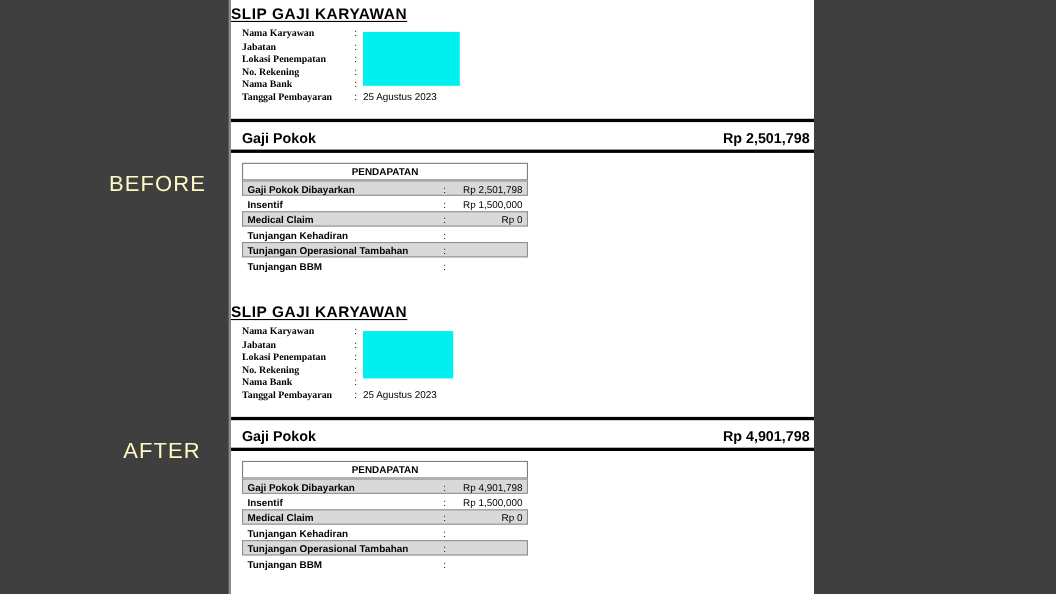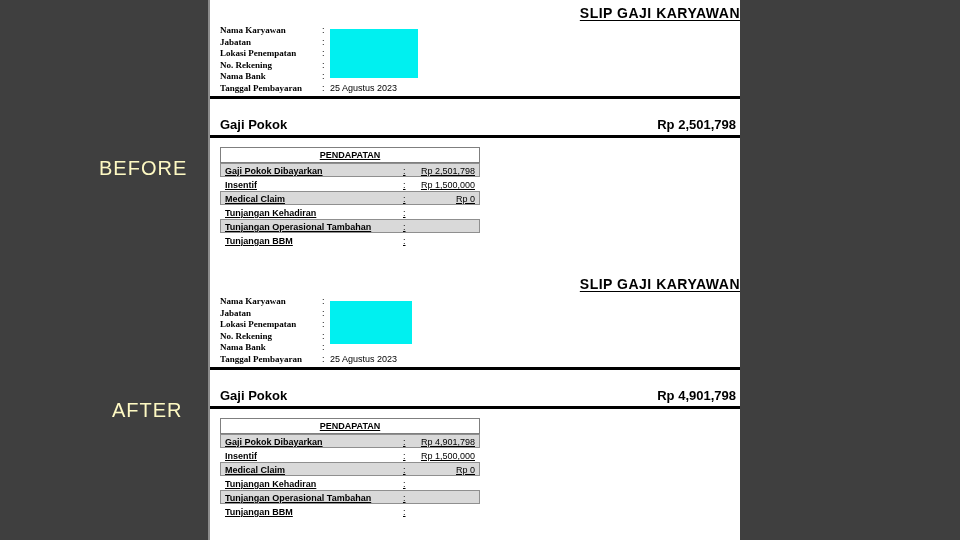--- a/index.html
+++ b/index.html
@@ -27,21 +27,21 @@
     left:208px; top:0;
     width:532px; height:540px;
     background:#ffffff;
     border-left:2px solid rgba(0,0,0,0.45);
   }
 
   .slip { position:absolute; left:0; width:100%; }
   .slip-before { top:0; }
   .slip-after  { top:266px; }
 
-  .slip-title-wrap { text-align:right; padding-top:4px; }
+  .slip-title-wrap { text-align:left; padding-top:4px; }
   .slip-after .slip-title-wrap { padding-top:9px; }
   .slip-title {
     display:inline-block;
     font-size:14px;
     font-weight:bold;
     letter-spacing:0.5px;
     text-decoration:underline;
     text-underline-offset:2px;
   }
 
@@ -59,36 +59,35 @@
 
   .redaction {
     position:absolute;
     background: var(--redaction, #00f0f0);
     left:110px;
   }
   .slip-before .redaction { top:4px; width:88px; height:49px; }
   .slip-after  .redaction { top:5px; width:82px; height:43px; }
 
   .gaji-row {
-    margin-top:2px;
+    margin-top:14px;
     border-top:3px solid #000;
     border-bottom:3px solid #000;
     display:flex;
     justify-content:space-between;
     align-items:center;
     font-weight:bold;
     font-size:13px;
-    padding:18px 4px 3px 10px;
+    padding:7px 4px 3px 10px;
   }
 
   .pend {
     margin:9px 0 0 10px;
     width:260px;
     font-size:9px;
-    text-decoration:underline;
   }
   .pend-header {
     border:1px solid #7f7f7f;
     text-align:center;
     font-weight:bold;
     padding:2px 0;
     background:#ffffff;
   }
   .pend-row {
     display:flex;

